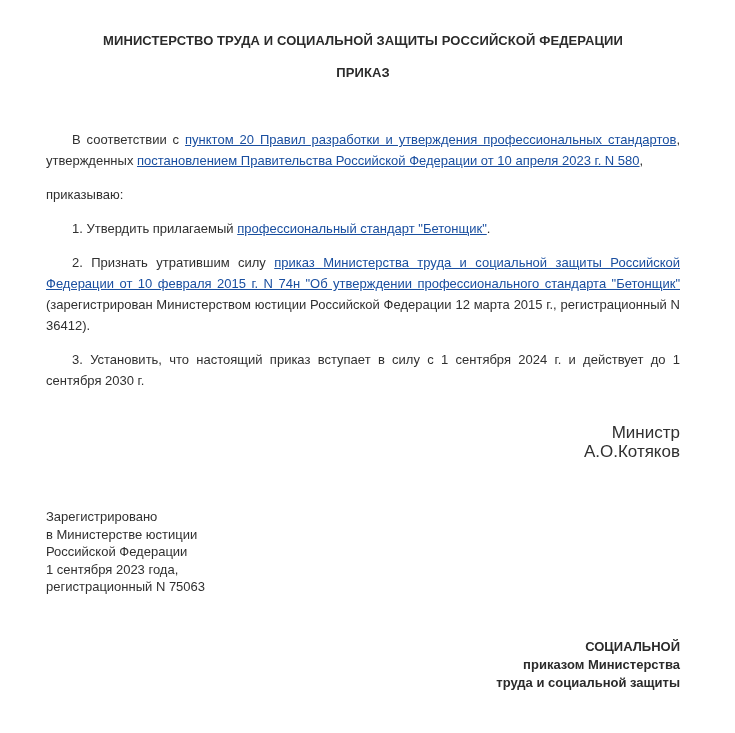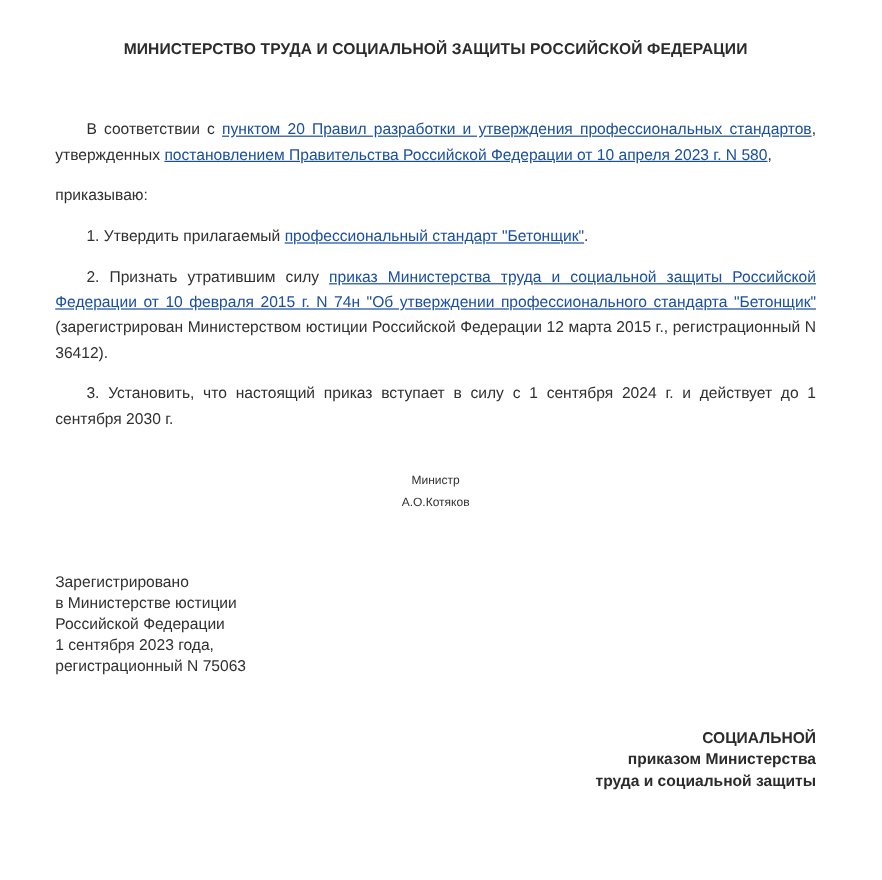--- a/index.html
+++ b/index.html
@@ -64,23 +64,23 @@
   p.indent {
     text-indent: 26px;
   }
   a.doclink {
     color: #1a4fa0;
     text-decoration: underline;
     cursor: pointer;
   }
   .signature {
     margin-top: 32px;
-    text-align: center;
+    text-align: right;
     line-height: 19px;
-    font-size: 10px;
+    font-size: 17px;
   }
   .registration {
     margin-top: 47px;
     text-align: left;
     line-height: 17.5px;
     font-size: 13px;
   }
   .approval {
     margin-top: 42px;
     text-align: right;
@@ -91,20 +91,21 @@
   }
   .line { display: block; }
 </style>
 </head>
 <body>
 
 <div class="page">
 
   <div class="doc-header header-ministry">МИНИСТЕРСТВО ТРУДА И СОЦИАЛЬНОЙ ЗАЩИТЫ РОССИЙСКОЙ ФЕДЕРАЦИИ</div>
 
+  <div class="doc-header header-doctype">ПРИКАЗ</div>
 
 
 
   <div class="body-block">
 
     <p class="para indent">
       <span>В соответствии с </span><a class="doclink">пунктом 20 Правил разработки и утверждения профессиональных стандартов</a><span>, утвержденных </span><a class="doclink">постановлением Правительства Российской Федерации от 10 апреля 2023 г. N 580</a><span>,</span>
     </p>
 
     <p class="para">приказываю:</p>

